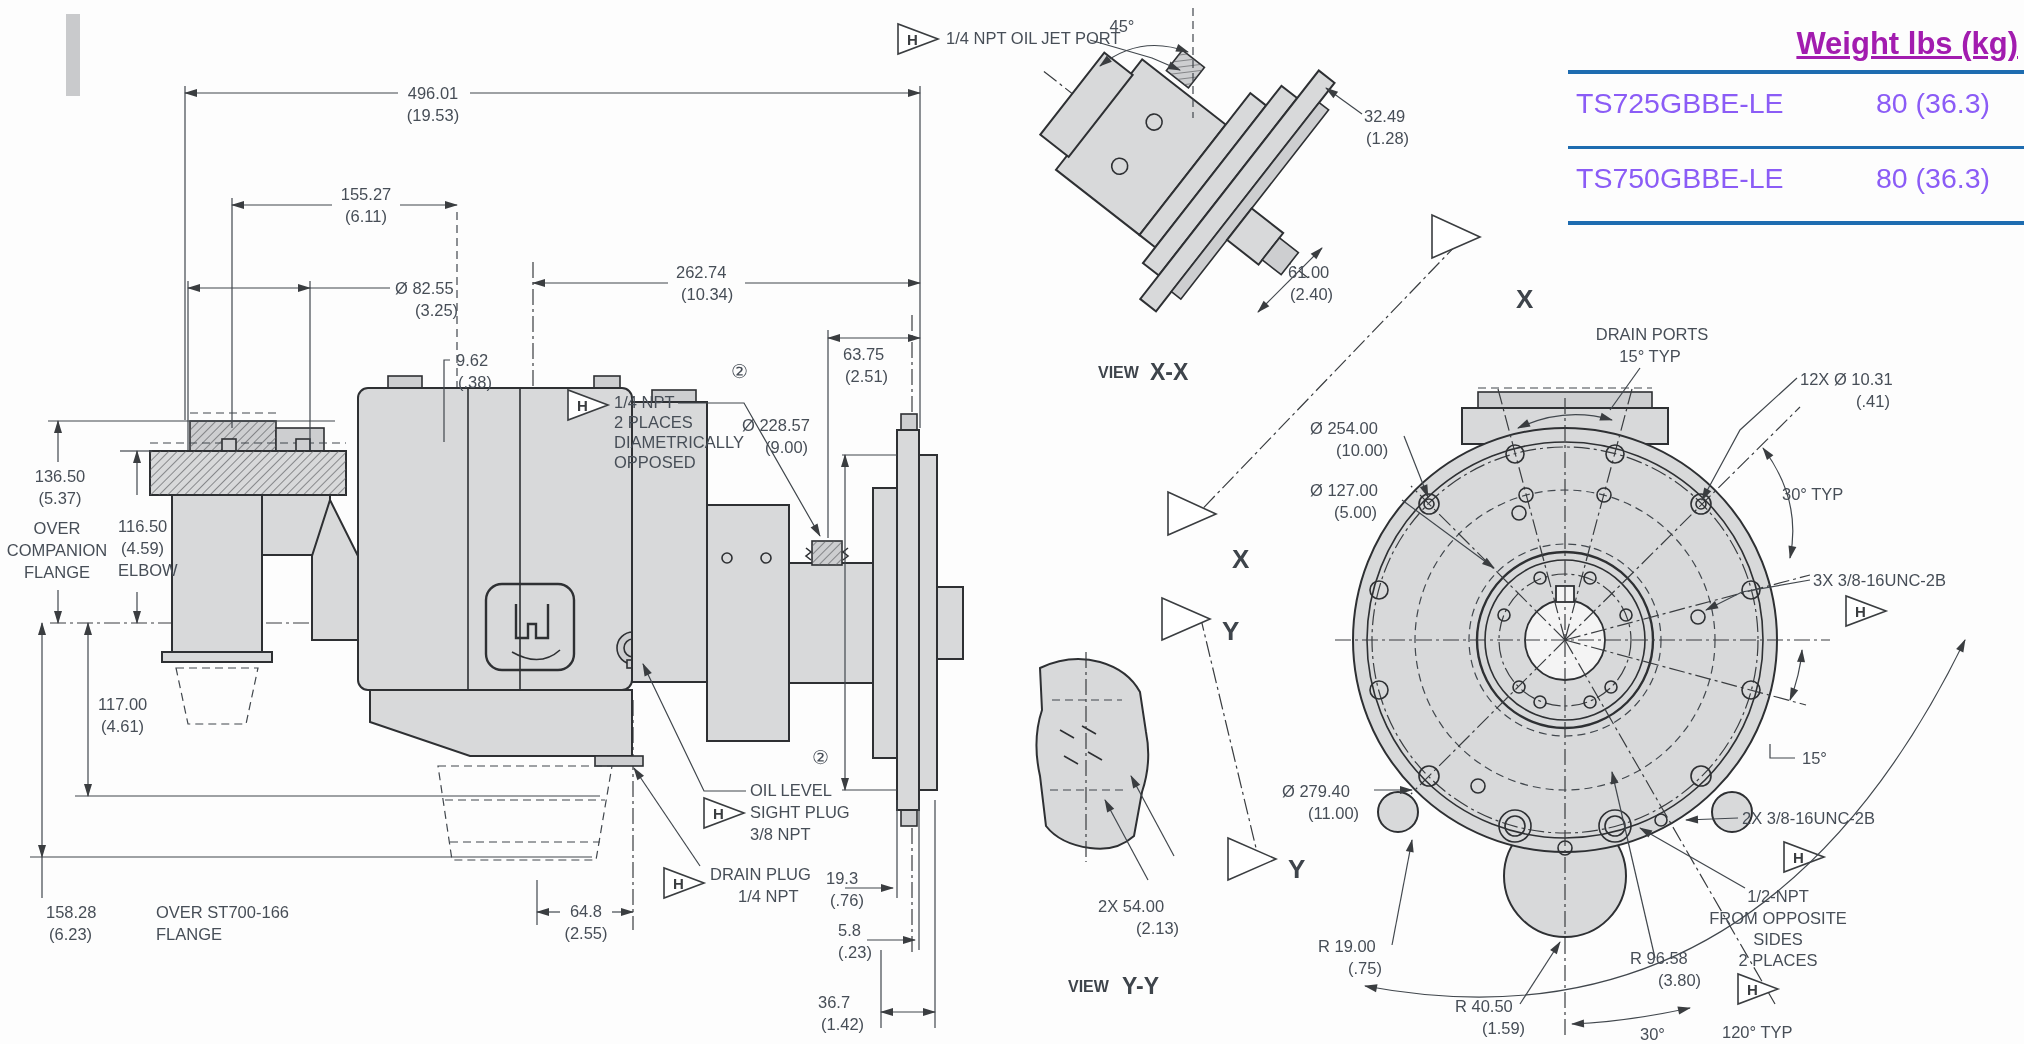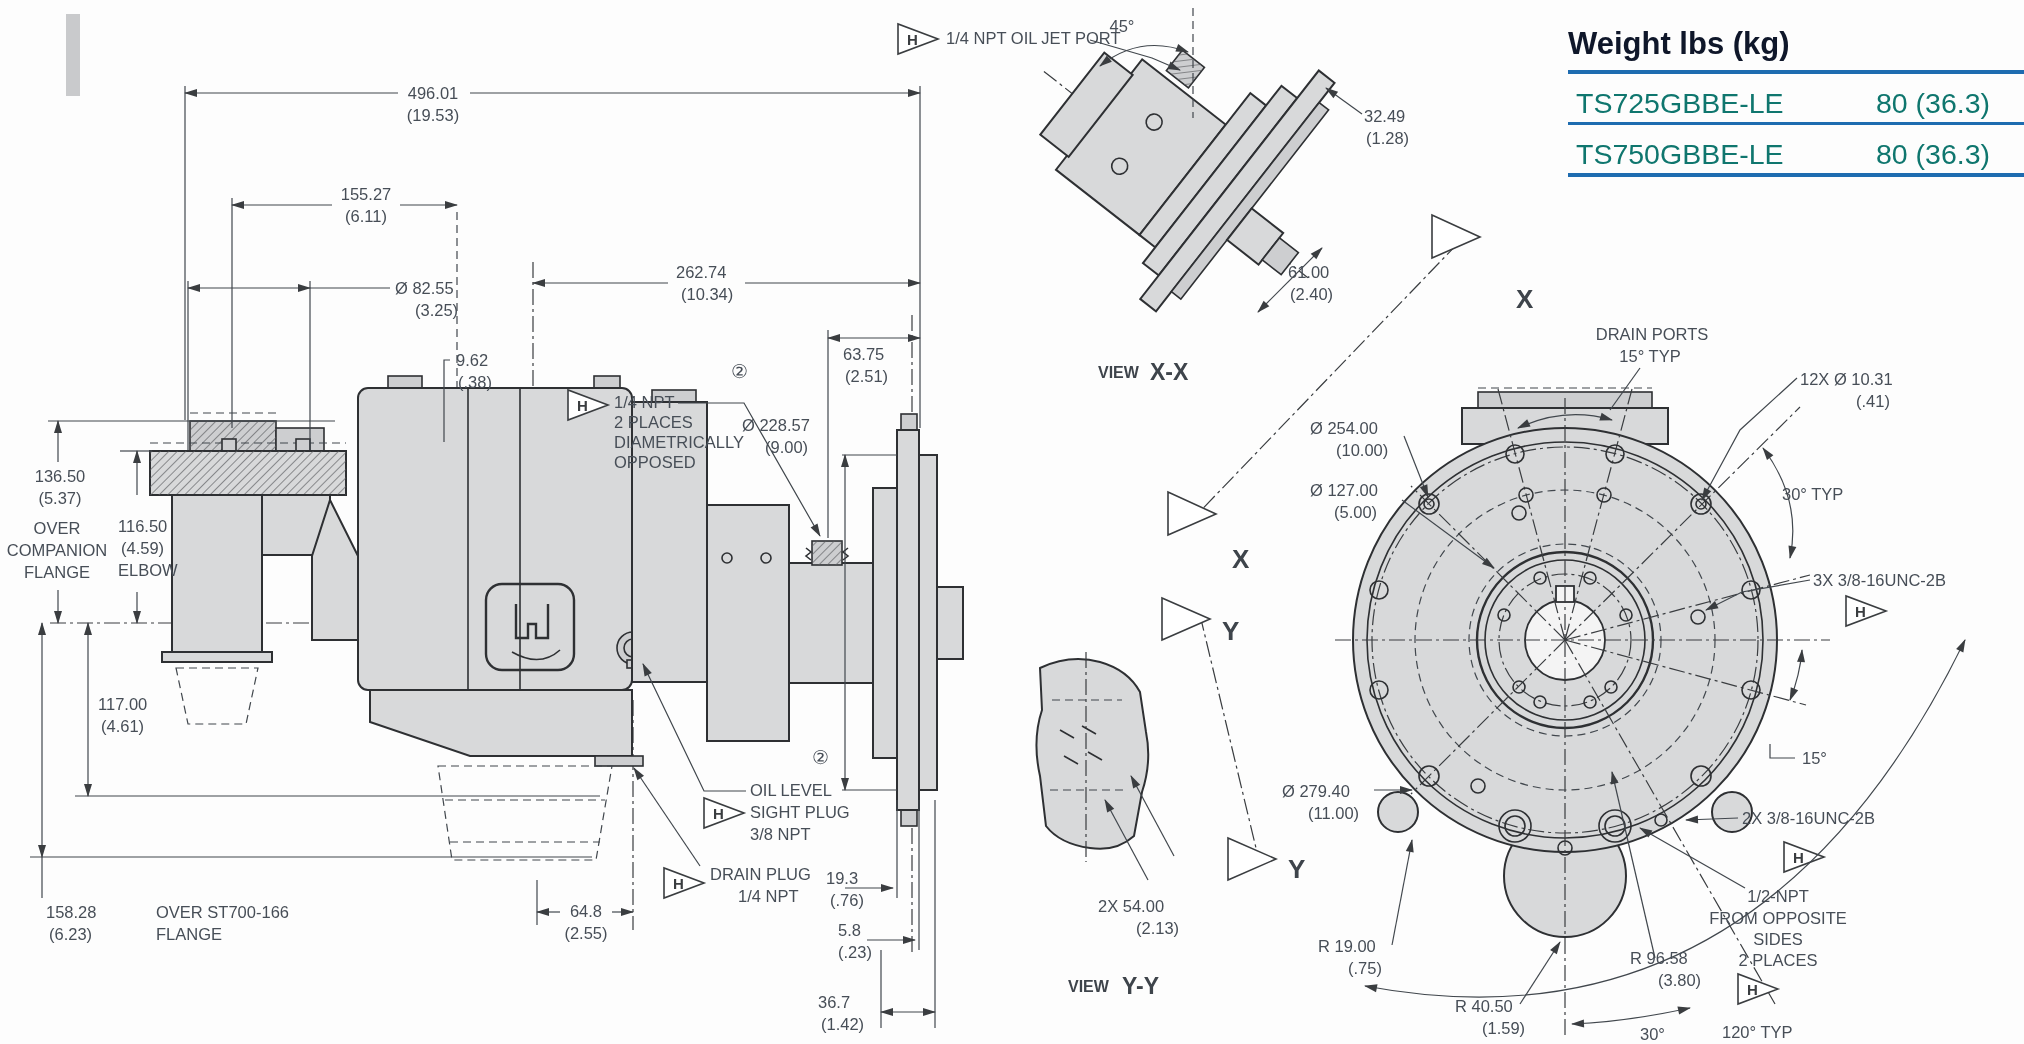--- a/index.html
+++ b/index.html
@@ -18,25 +18,25 @@
   .flag{fill:#ffffff;stroke:#3a3d40;stroke-width:1.6;}
   text.t  {font:16.5px "Liberation Sans",sans-serif;fill:#474e57;}
   text.tm {text-anchor:middle;}
   text.big{font:600 26px "Liberation Sans",sans-serif;fill:#3e444b;}
   text.vt {font:600 16px "Liberation Sans",sans-serif;fill:#3e444b;}
   text.vb {font:600 23px "Liberation Sans",sans-serif;fill:#3e444b;}
   text.hf {font:700 15px "Liberation Sans",sans-serif;fill:#3a3d40;}
   text.nt {font:19px "Liberation Sans",sans-serif;fill:#474e57;}
   
   .wtable{position:absolute;left:1568px;top:22px;width:456px;}
-  .wt-title{text-align:left;font-size:31px;font-weight:700;color:#0f172a;padding:4px 6px 8px 0;}
+  .wt-title{text-align:right;font-size:31px;font-weight:700;color:#a21caf;padding:4px 6px 8px 0;text-decoration:underline;}
   .wt-rule{height:4px;background:#1e6cb0;}
   .wt-rule.thin{height:3px;}
   .wt-row{display:flex;justify-content:space-between;align-items:flex-start;
-          font-size:28.5px;color:#0f766e;padding:13px 34px 2px 8px;}
+          font-size:28.5px;color:#8b5cf6;padding:13px 34px 26px 8px;}
 </style>
 </head>
 <body>
 
 <div class="canvas">
 <svg width="2024" height="1044" viewBox="0 0 2024 1044">
   <defs>
     <marker id="mA" orient="auto-start-reverse" markerWidth="15" markerHeight="11" refX="13" refY="5" markerUnits="userSpaceOnUse">
       <path d="M1,1 L14,5 L1,9 Z" fill="#3a3d40"></path>
     </marker>

